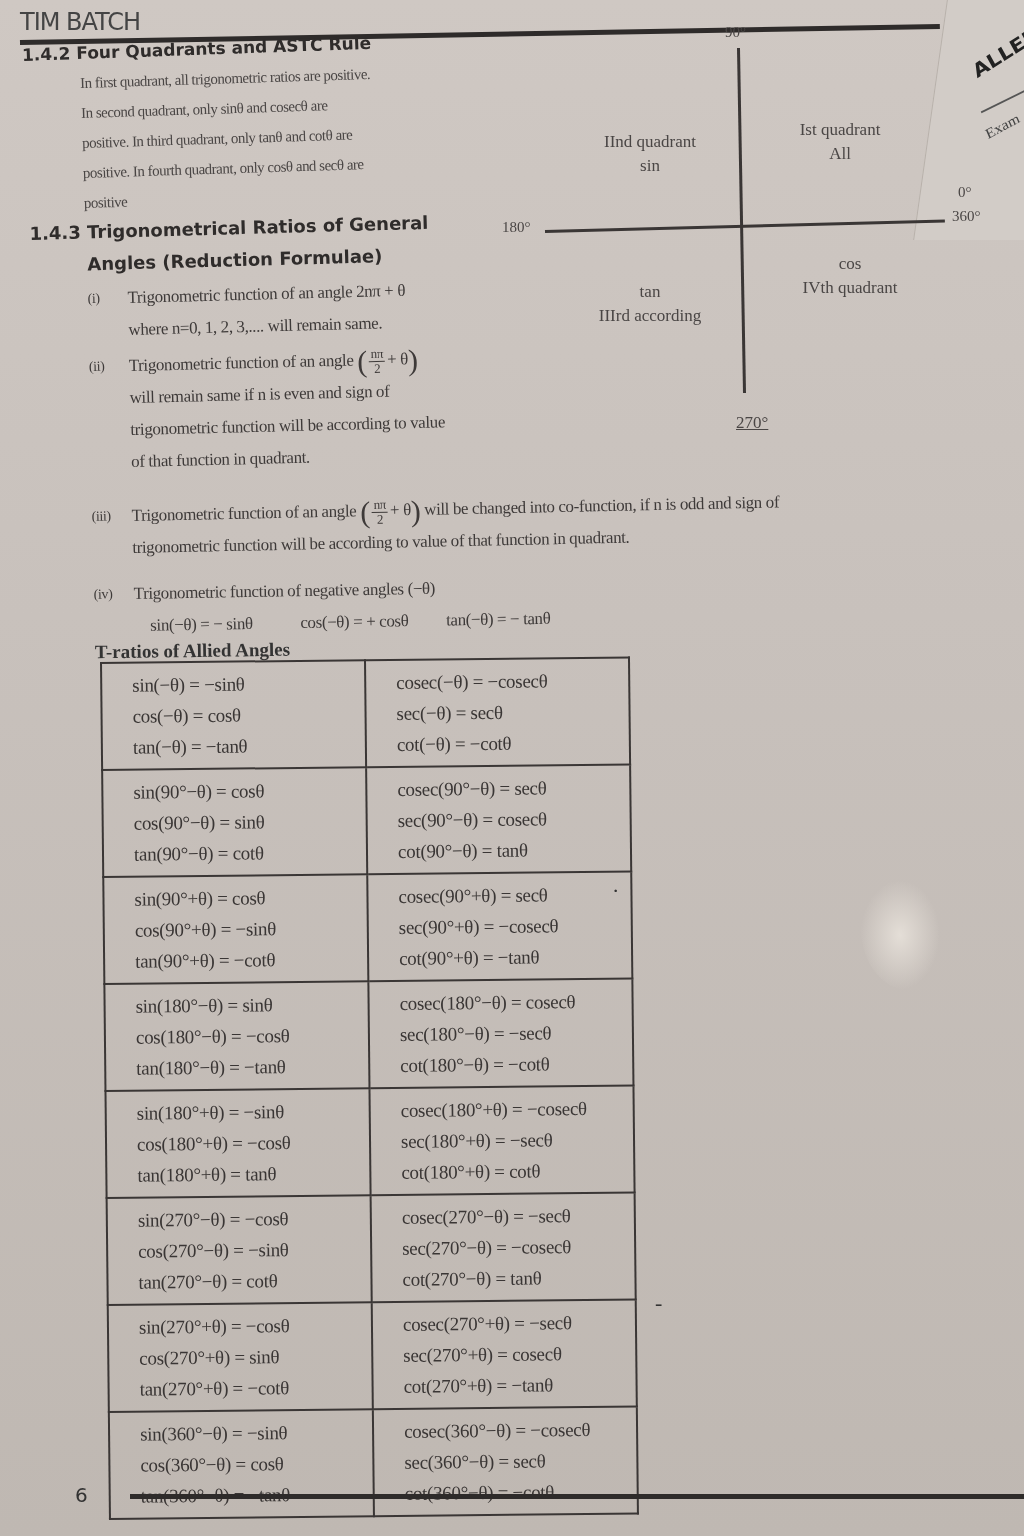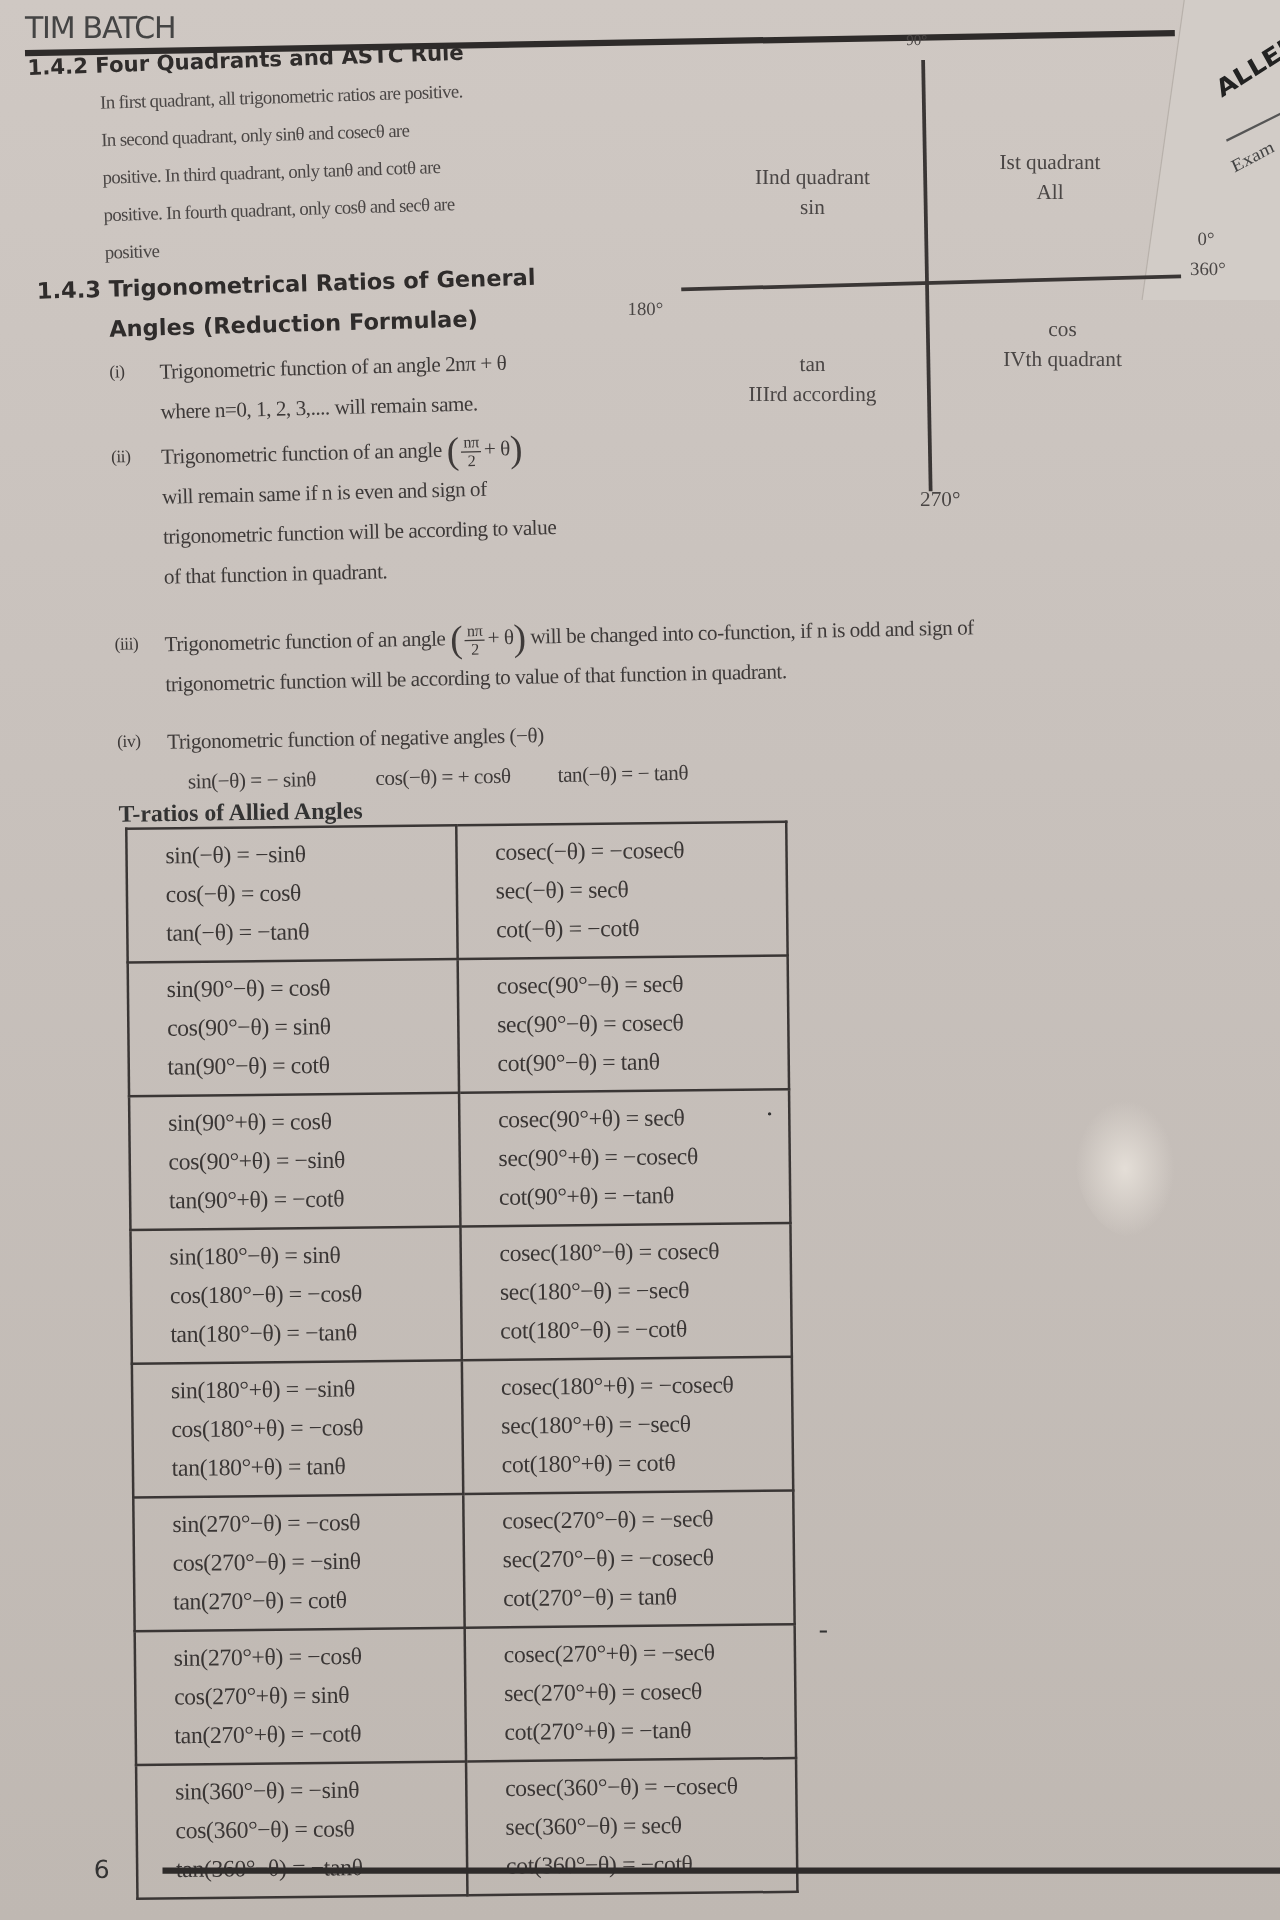--- a/index.html
+++ b/index.html
@@ -69,25 +69,25 @@
     <div>In first quadrant, all trigonometric ratios are positive.</div>
     <div>In second quadrant, only sinθ and cosecθ are</div>
     <div>positive. In third quadrant, only tanθ and cotθ are</div>
     <div>positive. In fourth quadrant, only cosθ and secθ are</div>
     <div>positive</div>
   </div>
 
   <div class="diagram">
     <div class="axis-v"></div>
     <div class="axis-h"></div>
-    <div class="dlabel" style="left:225px;top:0px;font-size:12px;">90°</div>
-    <div class="dlabel" style="left:2px;top:216px;font-size:15px;">180°</div>
+    <div class="dlabel" style="left:225px;top:0px;font-size:15px;">90°</div>
+    <div class="dlabel" style="left:2px;top:195px;font-size:15px;">180°</div>
     <div class="dlabel" style="left:458px;top:160px;font-size:15px;">0°</div>
     <div class="dlabel" style="left:452px;top:184px;font-size:15px;">360°</div>
-    <div class="dlabel" style="left:236px;top:368px;">270°</div>
+    <div class="dlabel" style="left:236px;top:391px;text-decoration:underline;">270°</div>
 
     <div class="dlabel" style="left:90px;top:110px;width:120px;">
       <div>IInd quadrant</div>
       <div>sin</div>
     </div>
     <div class="dlabel" style="left:280px;top:98px;width:120px;">
       <div>Ist quadrant</div>
       <div>All</div>
     </div>
     <div class="dlabel" style="left:90px;top:248px;width:120px;margin-top:12px;">

